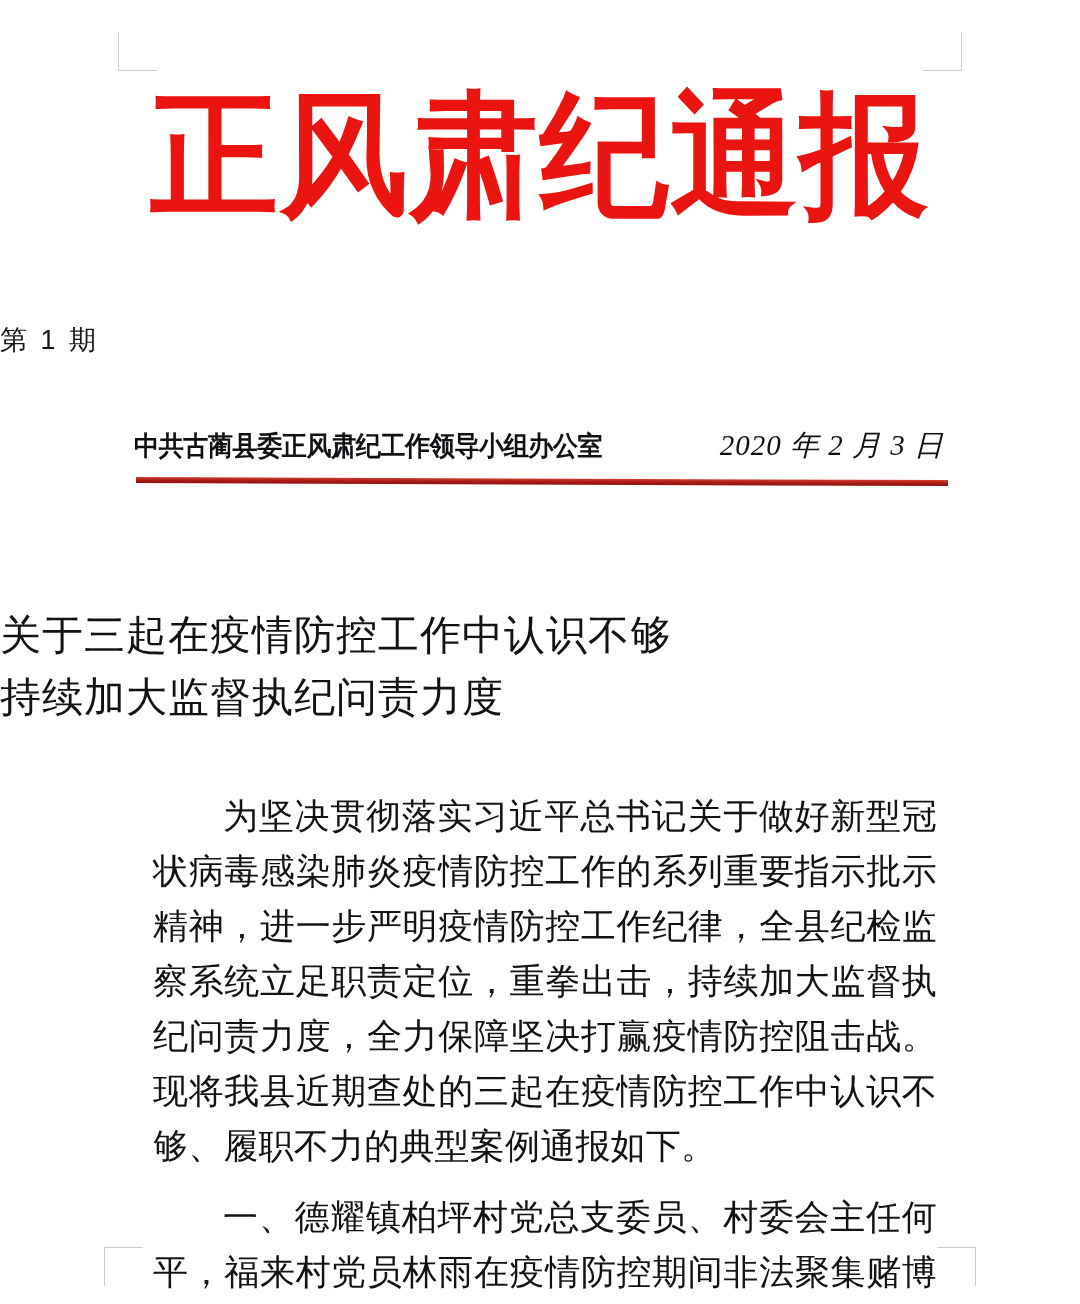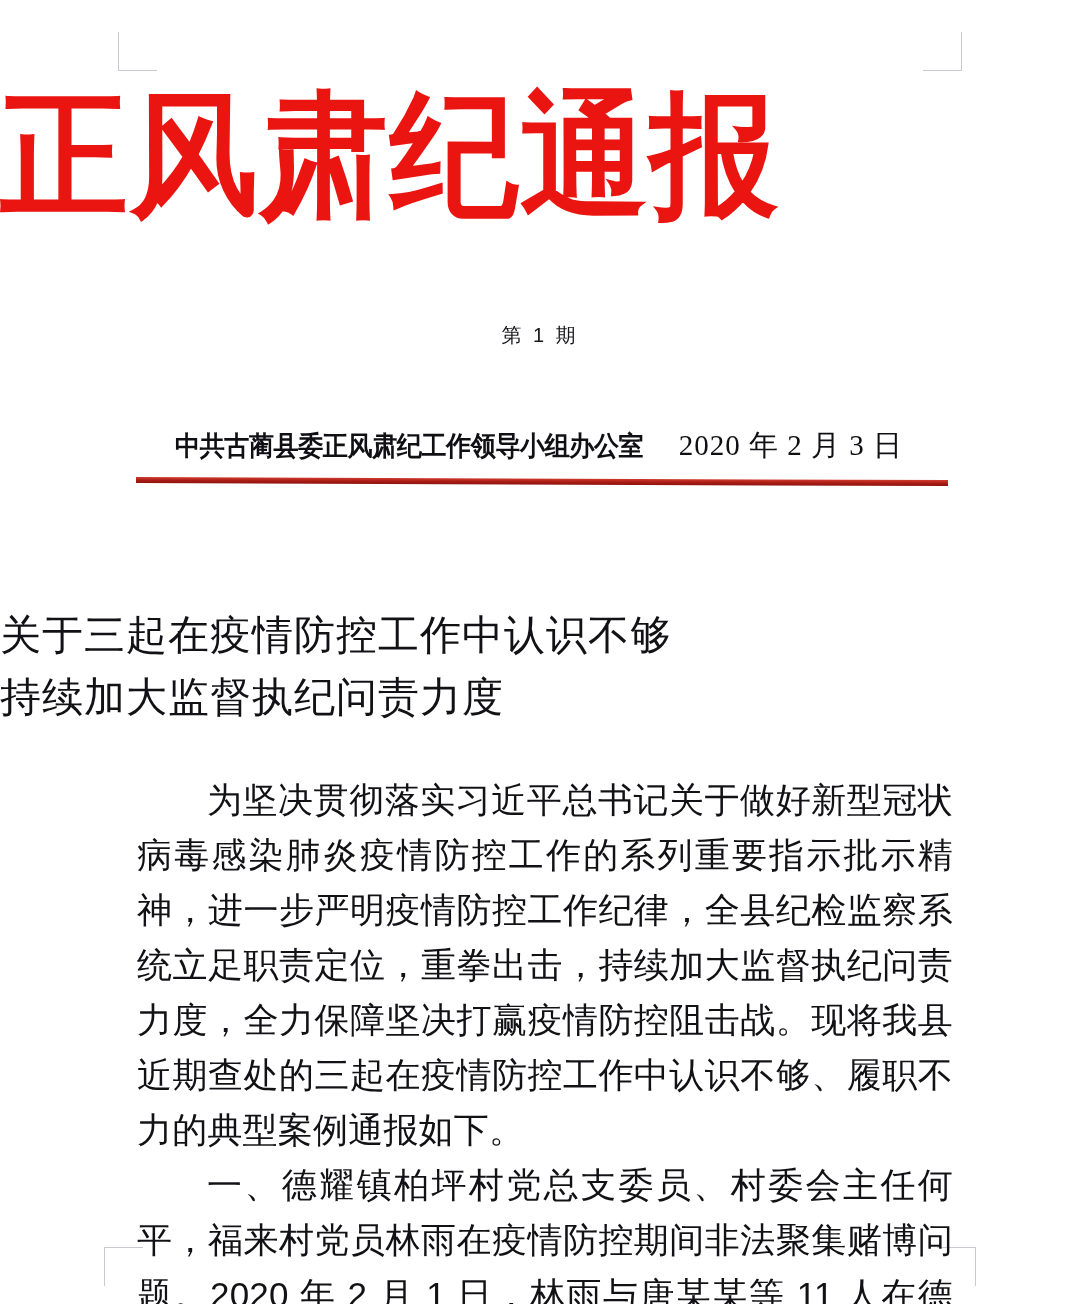--- a/index.html
+++ b/index.html
@@ -32,74 +32,74 @@
   .crop-tr { right: 118px; top: 32px;   border-right: 1.5px solid #c9c9cf; border-bottom: 1.5px solid #c9c9cf; }
   .crop-bl { left: 104px;  bottom: 18px; border-left: 1.5px solid #c9c9cf; border-top: 1.5px solid #c9c9cf; }
   .crop-br { right: 104px; bottom: 18px; border-right: 1.5px solid #c9c9cf; border-top: 1.5px solid #c9c9cf; }
 
   
   .masthead {
     position: absolute;
     left: 0;
     right: 0;
     top: 82px;
-    text-align: left;
+    text-align: center;
   }
   .masthead-title {
     display: inline-block;
     font-family: "DejaVu Sans", "Liberation Sans", sans-serif;
     font-weight: 700;
     font-size: 128px;
     line-height: 1.08;
     letter-spacing: 2px;
     color: #ea1410;
     white-space: nowrap;
     transform: scaleY(1.06);
     transform-origin: center top;
   }
 
   
   .issue-line {
     position: absolute;
     left: 0;
     right: 0;
     top: 322px;
-    text-align: center;
-    font-size: 20px;
+    font-size: 27px;
     letter-spacing: 3px;
     color: #16161a;
   }
 
   
   .header-bar {
     position: absolute;
     left: 134px;
     top: 426px;
     width: 818px;
     display: flex;
     align-items: baseline;
-    justify-content: center;
+    justify-content: space-between;
   }
   .authority {
     font-family: "DejaVu Sans", "Liberation Sans", sans-serif;
     font-weight: 700;
     font-size: 27px;
     letter-spacing: -0.5px;
     color: #101014;
     transform: scaleX(0.93);
     transform-origin: left center;
     white-space: nowrap;
   }
   .issue-date {
     font-family: "Liberation Serif", "DejaVu Serif", serif;
     font-size: 29px;
     letter-spacing: 1px;
     color: #101014;
     white-space: nowrap;
     margin-right: 8px;
+    font-style: italic;
   }
 
   .red-rule {
     position: absolute;
     left: 136px;
     top: 477px;
     width: 812px;
     height: 6px;
     background: linear-gradient(180deg, #d13c30 0%, #a81b14 55%, #8e1410 100%);
     transform: rotate(0.22deg);
@@ -127,21 +127,21 @@
     top: 772px;
     width: 816px;
     font-size: 35px;
     line-height: 55px;
     letter-spacing: 0.2px;
     color: #121216;
     text-align: justify;
     text-justify: inter-ideograph;
   }
   .body-par {
-    margin: 0;
+    margin: 16px;
     text-indent: 2em;
   }
 </style>
 </head>
 <body>
 
 <div class="page">
 
   <div class="crop-mark crop-tl"></div>
   <div class="crop-mark crop-tr"></div>

